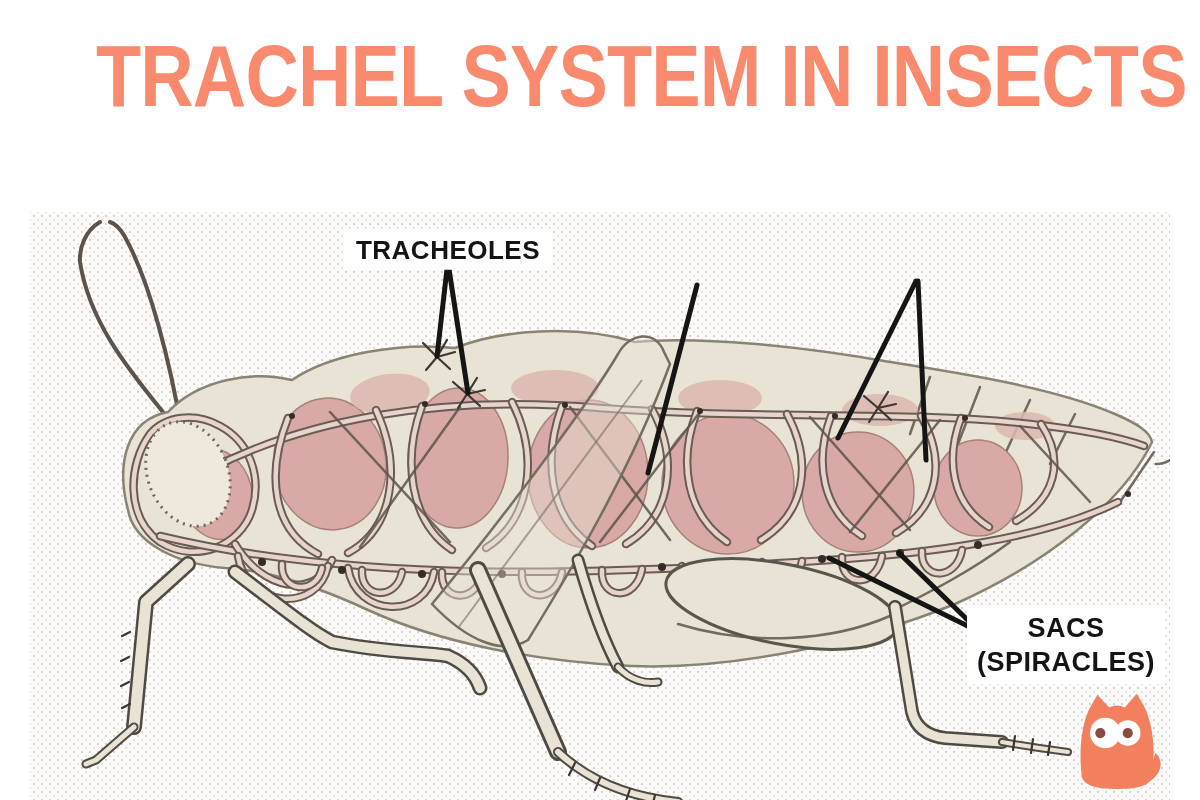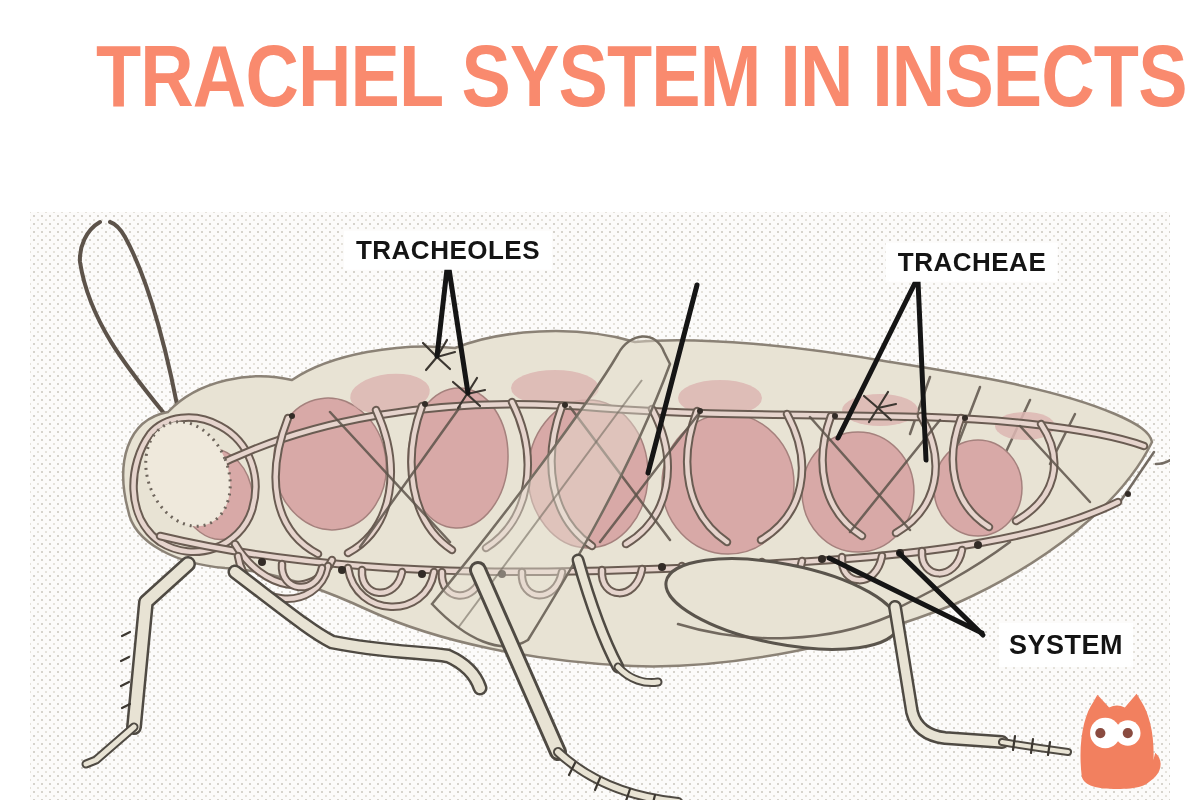--- a/index.html
+++ b/index.html
@@ -238,23 +238,23 @@
 
       <g>
         <path class="leader" d="M 417 57 L 407 144 M 419 57 L 438 181"></path>
         <path class="leader" d="M 667 73 L 618 261"></path>
         <path class="leader" d="M 886 69 L 808 226 M 888 69 L 896 248"></path>
         <path class="leader" d="M 952 421 L 799 346 M 953 423 L 869 341"></path>
       </g>
     </svg>
 
     <div class="label" style="left:418px;top:38px">TRACHEOLES</div>
-    <div class="label" style="left:942px;top:50px">TRACHEAE</div>
     <div class="label two-line" style="left:1036px;top:433px">
-      <div>SYSTEM</div>
+      <div>SACS</div>
+      <div>(SPIRACLES)</div>
     </div>
 
     <svg class="cat" viewBox="0 0 100 110">
       <path fill="#f2805f" d="M 14 96 C 10 62,16 34,26 20 L 30 13 L 42 26 C 47 23,53 23,58 26 L 70 12 L 75 20
                C 85 36,90 62,86 96 C 84 106,70 109,50 109 C 30 109,16 106,14 96 Z"></path>
       <path fill="#f2805f" d="M 76 104 C 94 100,100 81,89 72 C 86 86,80 96,68 102 C 70 104,73 104,76 104 Z"></path>
       <circle cx="38" cy="52" r="15.5" fill="#ffffff"></circle>
       <circle cx="61" cy="52" r="13" fill="#ffffff"></circle>
       <circle cx="33" cy="52" r="5.2" fill="#8a4b40"></circle>
       <circle cx="61" cy="52" r="5.2" fill="#8a4b40"></circle>

